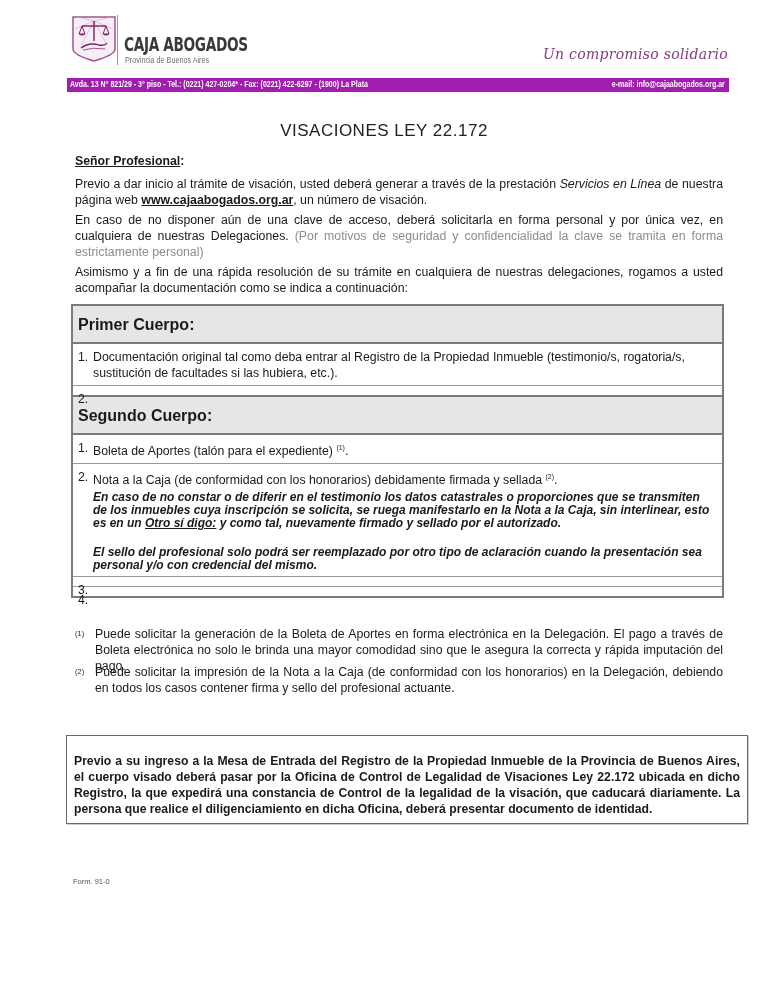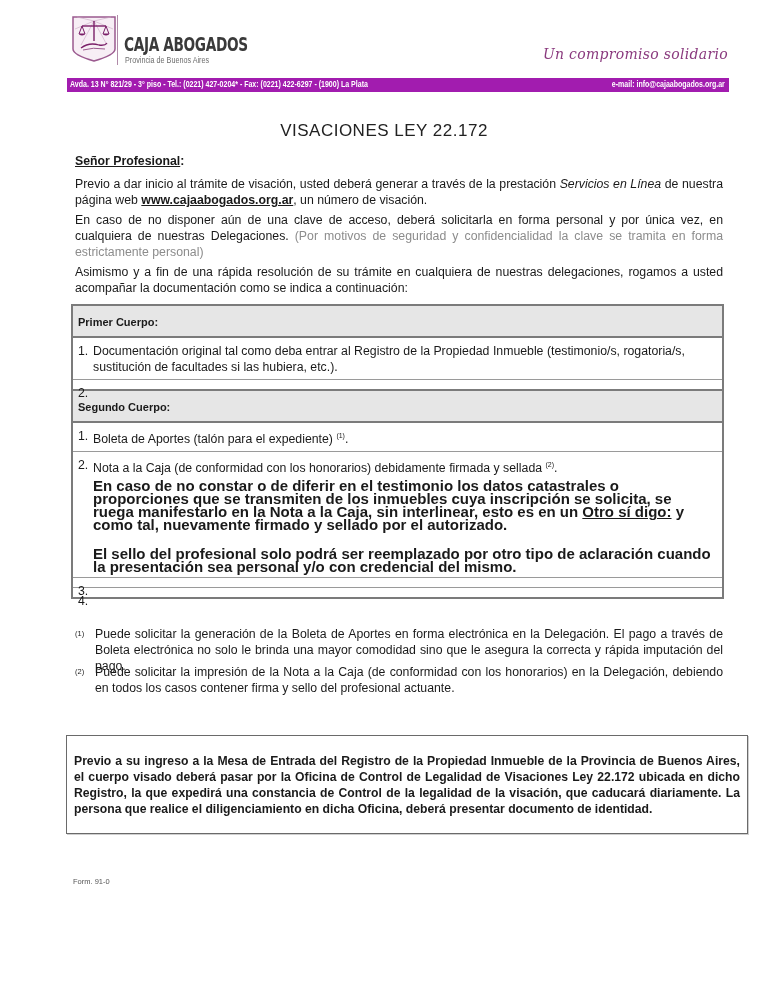--- a/index.html
+++ b/index.html
@@ -24,36 +24,36 @@
   .greeting { top: 153px; font-weight: bold; }
   .greeting .u { text-decoration: underline; }
   .p1 { top: 176px; text-align: justify; text-align-last: left; }
   .p1 .link { font-weight: bold; text-decoration: underline; }
   .p2 { top: 212px; text-align: justify; }
   .p2 .grey { color: #8c8c8c; }
   .p3 { top: 264px; text-align: justify; }
 
   
   .req-table { position: absolute; left: 71px; top: 304px; width: 653px; border: 2px solid #7b7b7b; box-sizing: border-box; }
-  .sec-head { background: #e6e6e6; border-bottom: 2px solid #7b7b7b; font-weight: bold; font-size: 11px; padding: 10px 18px 8px 5px; }
+  .sec-head { background: #e6e6e6; border-bottom: 2px solid #7b7b7b; font-weight: bold; font-size: 16px; padding: 10px 18px 8px 5px; }
   .sec-body { border-bottom: 2px solid #7b7b7b; }
   .sec-body:last-child { border-bottom: none; }
   .item { position: relative; font-size: 12.3px; line-height: 16px; padding: 5px 6px 4px 20px; border-bottom: 1px solid #9a9a9a; }
   .item:last-child { border-bottom: none; }
   .item .num { position: absolute; left: 5px; top: 5px; }
   .item sup { font-size: 7px; vertical-align: 5px; }
-  .note { font-weight: bold; font-size: 15px; line-height: 13px; margin-top: 3px; }
+  .note { font-weight: bold; font-size: 12px; line-height: 13px; margin-top: 3px; font-style: italic; }
   .note .u { text-decoration: underline; }
 
   .footnote { position: absolute; left: 75px; width: 648px; font-size: 12.3px; line-height: 16px; text-align: justify; padding-left: 20px; box-sizing: border-box; }
   .footnote .fmark { position: absolute; left: 0; top: 0; font-size: 7.5px; }
   .fn1 { top: 626px; }
   .fn2 { top: 664px; }
 
-  .notice { position: absolute; left: 66px; top: 735px; width: 682px; height: 99px; border: 1px solid #6a6a6a; box-sizing: border-box; box-shadow: 1px 1px 0 #cfcfcf; padding: 17px 7px 0 7px; font-weight: bold; font-size: 12.2px; line-height: 16px; text-align: justify; text-align-last: left; }
+  .notice { position: absolute; left: 66px; top: 735px; width: 682px; height: 89px; border: 1px solid #6a6a6a; box-sizing: border-box; box-shadow: 1px 1px 0 #cfcfcf; padding: 17px 7px 0 7px; font-weight: bold; font-size: 12.2px; line-height: 16px; text-align: justify; text-align-last: left; }
 
   .form-code { position: absolute; left: 73px; top: 877px; font-size: 7.5px; color: #555; }
 </style>
 </head>
 <body>
 
 <div class="logo-box">
   <svg class="logo-shield" viewBox="0 0 46 48" width="46" height="48">
     <path d="M2 2 H44 V34 Q44 40 23 46 Q2 40 2 34 Z" fill="#f7eef5" stroke="#9b5a8f" stroke-width="1.5"></path>
     <g stroke="#c9a6c2" stroke-width="0.6">

